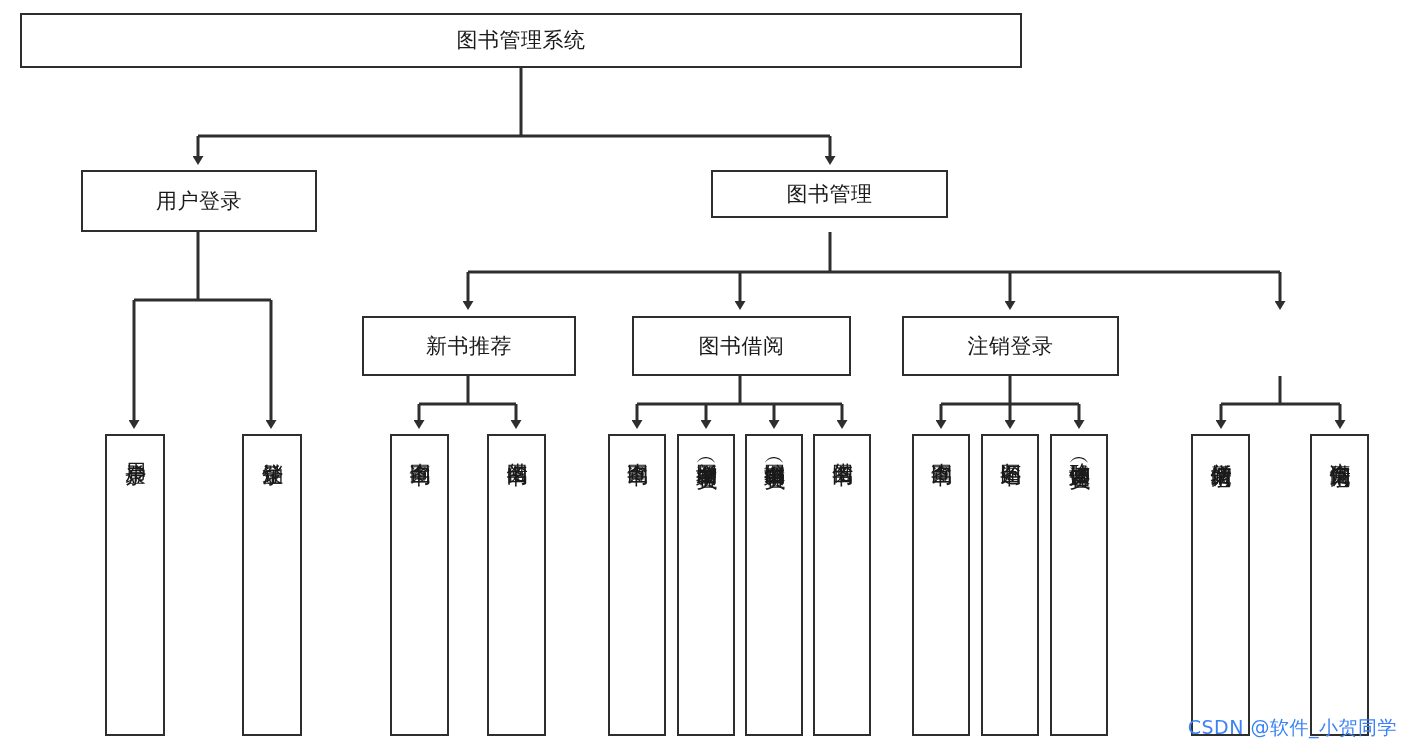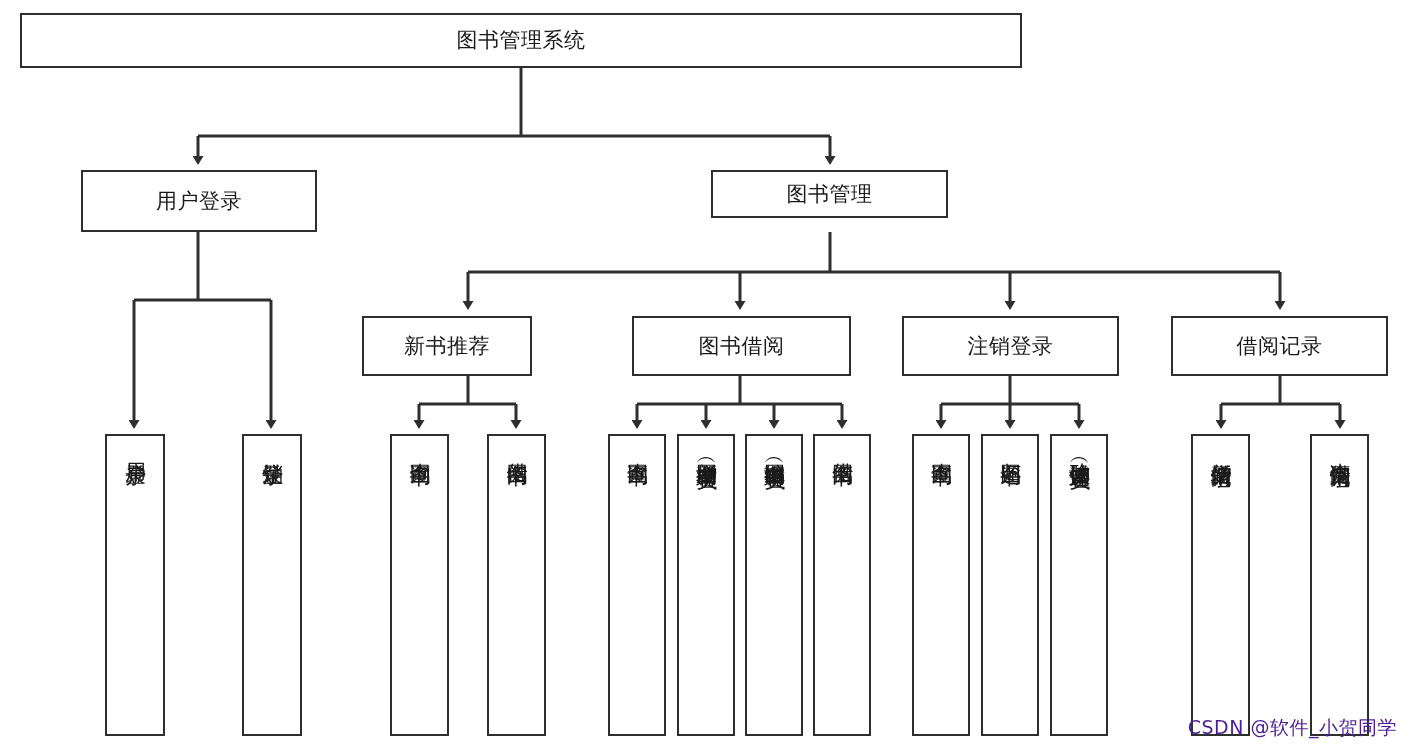--- a/index.html
+++ b/index.html
@@ -59,21 +59,21 @@
     text-orientation: upright;
     font-size: 21px;
     line-height: 1.12;
     letter-spacing: 1px;
   }
   #watermark {
     position: absolute;
     right: 8px;
     bottom: 6px;
     font-size: 19px;
-    color: #4c1d95;
+    color: #3b82f6;
     letter-spacing: 0.5px;
     z-index: 3;
     white-space: nowrap;
     font-family: "DejaVu Sans", "Liberation Sans", sans-serif;
   }
 </style>
 </head>
 <body>
 
 <div id="diagram-root">
@@ -132,32 +132,29 @@
     <span class="label">图书管理系统</span>
   </div>
 
   <div class="node horiz" style="left:81px; top:170px; width:236px; height:62px;">
     <span class="label">用户登录</span>
   </div>
   <div class="node horiz" style="left:711px; top:170px; width:237px; height:48px;">
     <span class="label">图书管理</span>
   </div>
 
-  <div class="node horiz" style="left:362px; top:316px; width:170px; height:60px;">
+  <div class="node horiz" style="left:362px; top:316px; width:214px; height:60px;">
     <span class="label">新书推荐</span>
   </div>
   <div class="node horiz" style="left:632px; top:316px; width:219px; height:60px;">
     <span class="label">图书借阅</span>
   </div>
   <div class="node horiz" style="left:902px; top:316px; width:217px; height:60px;">
     <span class="label">注销登录</span>
   </div>
-  <div class="node horiz" style="left:1171px; top:316px; width:217px; height:60px;">
-    <span class="label">借阅记录</span>
-  </div>
 
   <div class="node vert" style="left:105px; top:434px; width:60px; height:302px;">
     <span class="label">用户登录</span>
   </div>
   <div class="node vert" style="left:242px; top:434px; width:60px; height:302px;">
     <span class="label">注销登录</span>
   </div>
 
   <div class="node vert" style="left:390px; top:434px; width:59px; height:302px;">
     <span class="label">查询图书</span>

